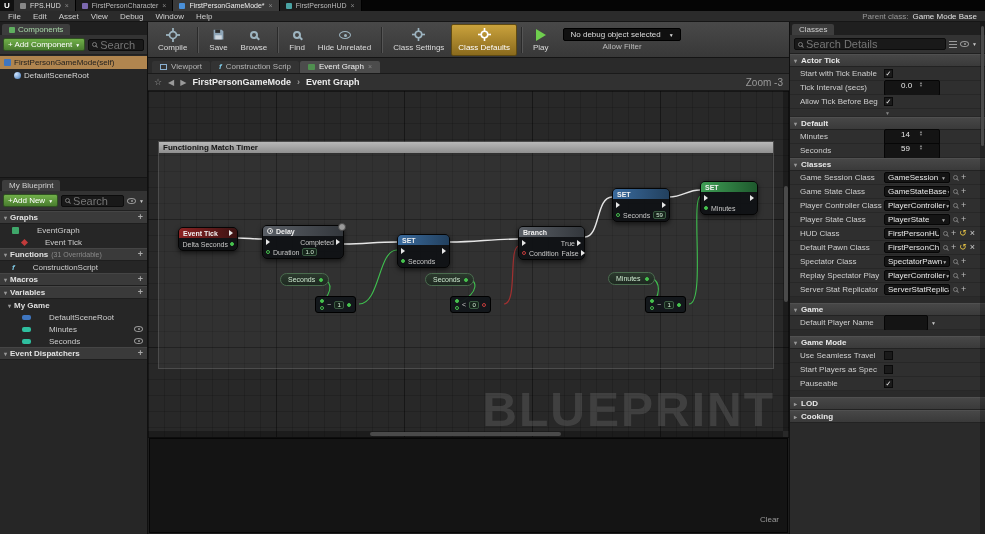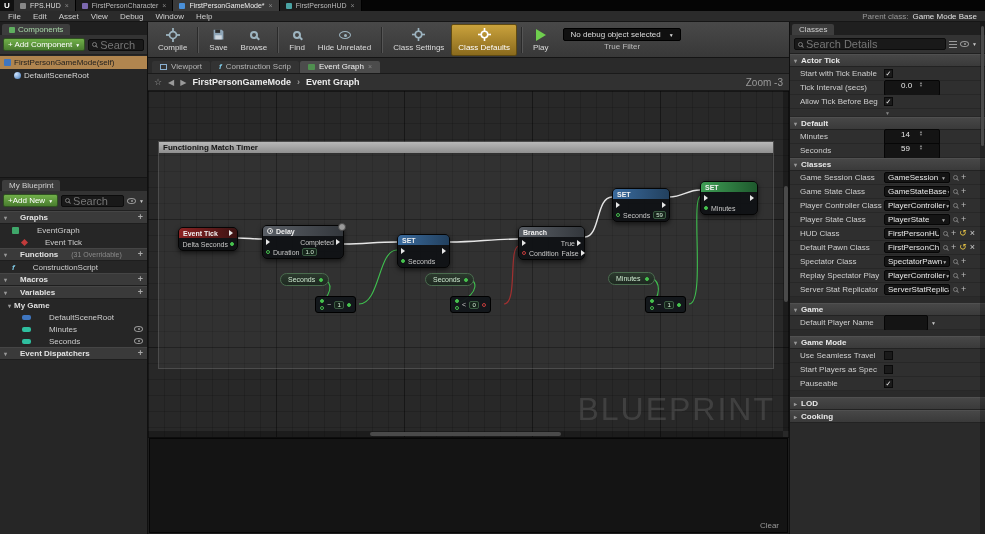--- a/index.html
+++ b/index.html
@@ -38,21 +38,21 @@
   .components-section { height:156px; display:flex; flex-direction:column; border-bottom:1px solid #151515; }
   .comp-rows { flex:1; background:#262626; padding-top:1px; }
   .comp-row { height:13px; display:flex; align-items:center; gap:3px; padding-left:4px; font-size:8px; color:#d5d5d5; }
   .comp-row.selected { background:#b0854f; color:#1c1c1c; }
   .comp-row.indent { padding-left:14px; }
   .icon-bp { width:7px; height:7px; background:#3f76c0; border-radius:1px; flex:none; }
   .icon-sphere { width:7px; height:7px; background:radial-gradient(circle at 30% 30%,#cfe4ff,#4178b8); border-radius:50%; flex:none; }
 
   .myblueprint-section { flex:1; display:flex; flex-direction:column; min-height:0; }
   .mb-body { flex:1; background:#262626; overflow:hidden; }
-  .mb-header { height:13px; background:#3a3a3a; border-top:1px solid #454545; border-bottom:1px solid #1e1e1e; display:flex; align-items:center; gap:13px; padding:0 4px; font-weight:bold; color:#e2e2e2; }
+  .mb-header { height:13px; background:#3a3a3a; border-top:1px solid #454545; border-bottom:1px solid #1e1e1e; display:flex; align-items:center; gap:3px; padding:0 4px; font-weight:bold; color:#e2e2e2; }
   .mb-suffix { font-weight:normal; color:#8a8a8a; font-size:7px; }
   .plus-btn { margin-left:auto; color:#aaa; font-size:9px; line-height:1; }
   .arrow-sm { color:#999; font-size:6px; }
   .mb-item { height:12px; display:flex; align-items:center; gap:18px; padding-left:12px; color:#cfcfcf; }
   .mb-item.indent2 { padding-left:22px; }
   .mb-group { height:12px; display:flex; align-items:center; gap:3px; padding-left:8px; font-weight:bold; color:#ddd; }
   .icon-graph { width:7px; height:7px; background:#3fa76a; border-radius:1px; flex:none; }
   .icon-event { width:5px; height:5px; background:#c23b3b; transform:rotate(45deg); flex:none; }
   .icon-fn { color:#7ec8e3; font-style:italic; font-weight:bold; font-size:8px; flex:none; }
   .var-pill { width:9px; height:5px; border-radius:2px; background:#2fbf9f; flex:none; }
@@ -91,21 +91,21 @@
 
   
   .graph { flex:1; position:relative; overflow:hidden;
     background-color:#282828;
     background-image:
       linear-gradient(rgba(0,0,0,0.16) 1px, transparent 1px),
       linear-gradient(90deg, rgba(0,0,0,0.16) 1px, transparent 1px),
       linear-gradient(rgba(0,0,0,0.30) 1px, transparent 1px),
       linear-gradient(90deg, rgba(0,0,0,0.30) 1px, transparent 1px);
     background-size:16px 16px,16px 16px,128px 128px,128px 128px; }
-  .watermark { position:absolute; right:14px; bottom:9px; font-size:32px; font-weight:normal; letter-spacing:2px; color:rgba(130,130,130,0.28); }
+  .watermark { position:absolute; right:14px; bottom:0; font-size:48px; font-weight:bold; letter-spacing:2px; color:rgba(130,130,130,0.28); }
   .comment { position:absolute; left:10px; top:50px; width:616px; height:228px; background:rgba(160,160,160,0.08); border:1px solid rgba(175,175,175,0.22); }
   .comment-head { height:11px; background:linear-gradient(#b8b8b8,#8f8f8f); color:#141414; font-size:8px; font-weight:bold; display:flex; align-items:center; padding:0 4px; }
   .wires { position:absolute; left:0; top:0; width:641px; height:345px; pointer-events:none; }
 
   .bnode { position:absolute; background:rgba(15,17,20,0.94); border:1px solid #050505; border-radius:5px; box-shadow:0 2px 5px rgba(0,0,0,0.6); font-size:7px; color:#c8c8c8; }
   .bnode-head { height:10px; display:flex; align-items:center; gap:3px; padding:0 4px; font-weight:bold; font-size:7px; color:#f0f0f0; border-radius:4px 4px 0 0; }
   .head-red { background:linear-gradient(90deg,#8c2222,#3a1313); }
   .head-gray { background:linear-gradient(90deg,#5a5f66,#33373c); }
   .head-blue { background:linear-gradient(90deg,#3a6b9e,#22405e); }
   .head-green { background:linear-gradient(90deg,#3f9e55,#1e592d); }
@@ -127,21 +127,21 @@
   .vthumb { position:absolute; right:1px; top:28%; width:4px; height:34%; background:#4a4a4a; border-radius:2px; }
   .hscroll { position:absolute; left:0; right:6px; bottom:0; height:6px; background:rgba(0,0,0,0.28); }
   .hthumb { position:absolute; left:35%; bottom:1px; width:30%; height:4px; background:#4a4a4a; border-radius:2px; }
 
   
   .compiler { height:97px; display:flex; flex-direction:column; background:#1d1d1d; border-top:1px solid #0d0d0d; }
   .comp-tabrow { height:14px; background:#262626; display:flex; align-items:flex-end; padding-left:4px; }
   .comp-tab { background:#383838; border-radius:2px 2px 0 0; padding:1px 8px; font-size:8px; color:#ccc; display:flex; align-items:center; gap:4px; }
   .comp-tab-ico { width:6px; height:6px; background:#777; border-radius:1px; }
   .comp-body { flex:1; background:#141414; border:1px solid #060606; margin:0 1px 1px; position:relative; }
-  .clear-btn { position:absolute; right:8px; bottom:2px; color:#9a9a9a; font-size:8px; }
+  .clear-btn { position:absolute; right:8px; bottom:8px; color:#9a9a9a; font-size:8px; }
 
   
   .right-panel { width:196px; background:#2a2a2a; border-left:1px solid #101010; display:flex; flex-direction:column; font-size:8px; position:relative; }
   .details-search { display:flex; align-items:center; gap:3px; padding:3px 8px 3px 4px; background:#333; border-bottom:1px solid #202020; }
   .icon-lines { width:8px; height:7px; background:repeating-linear-gradient(#9a9a9a 0 1px, transparent 1px 3px); flex:none; }
   .dsection-head { height:13px; background:linear-gradient(#474747,#3a3a3a); border-top:1px solid #505050; border-bottom:1px solid #222; display:flex; align-items:center; gap:4px; padding:0 4px; font-weight:bold; color:#e8e8e8; }
   .drow { height:14px; display:flex; align-items:center; border-bottom:1px solid #272727; background:#2f2f2f; padding-left:10px; padding-right:8px; }
   .dlabel { width:84px; flex:none; white-space:nowrap; overflow:hidden; color:#cfcfcf; }
   .dctl { flex:1; min-width:0; display:flex; align-items:center; gap:3px; }
   .checkbox { width:9px; height:9px; background:#1a1a1a; border:1px solid #0a0a0a; display:flex; align-items:center; justify-content:center; color:#e8e8e8; font-size:7px; line-height:1; }
@@ -394,21 +394,21 @@
           <span class="ticon">
               <span class="play-tri"></span>
             </span>
           <span>Play</span>
         </div>
         <div class="debug-wrap">
           <span class="debug-select">
             <span>No debug object selected</span>
             <span class="caret">▼</span>
           </span>
-          <span class="debug-label">True Filter</span>
+          <span class="debug-label">Allow Filter</span>
         </div>
       </div>
 
       <div class="gtabs">
         <span class="gtab">
           <span class="gico-viewport"></span>
           <span>Viewport</span>
         </span>
         <span class="gtab">
           <span class="icon-fn">f</span>

